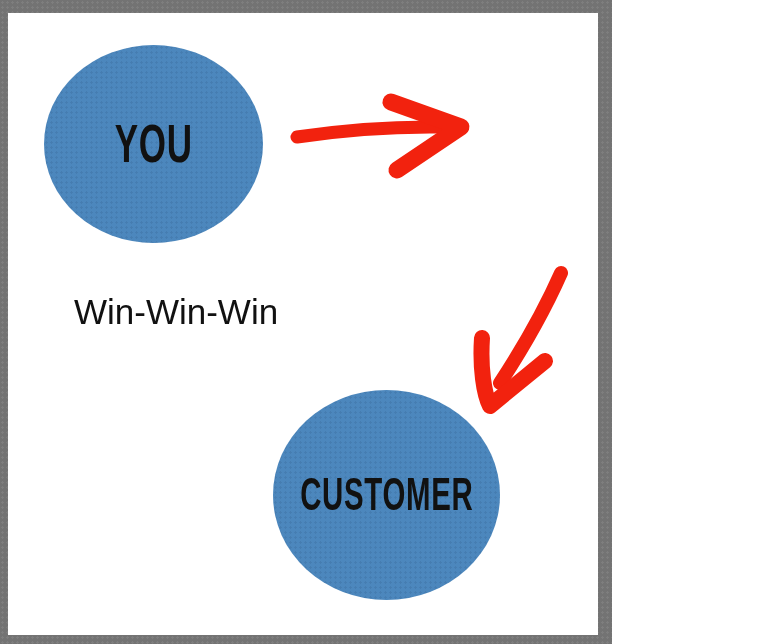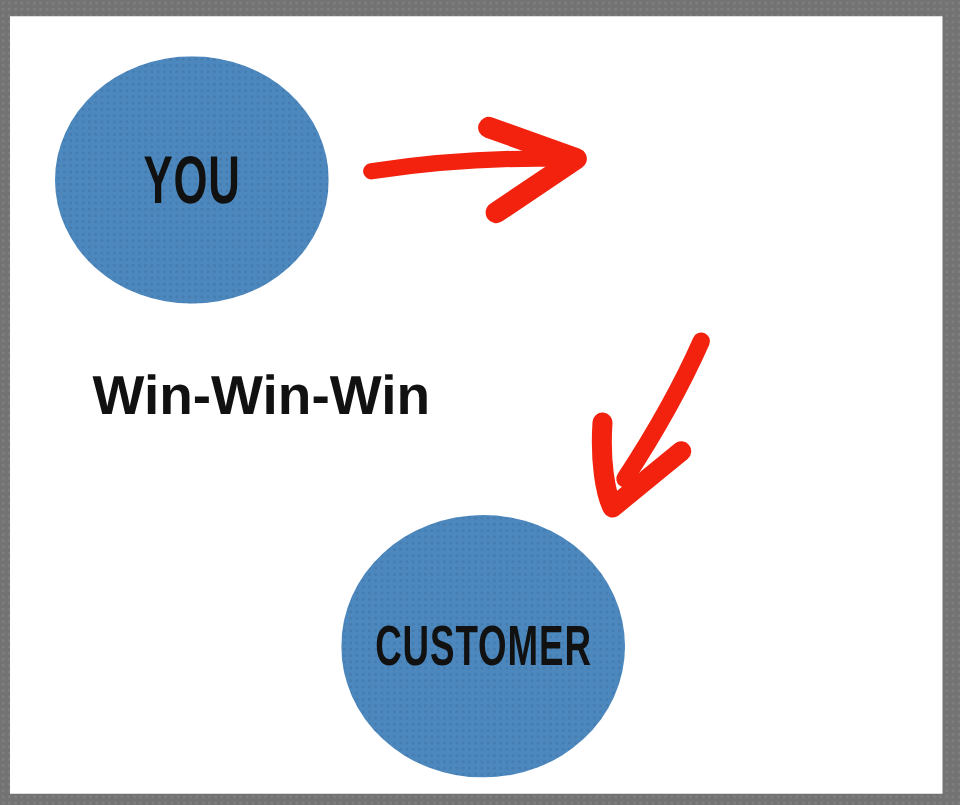--- a/index.html
+++ b/index.html
@@ -9,21 +9,21 @@
     --arrow-color: #f2220e;
     --text-color: #111111;
   }
   * { margin: 0; padding: 0; box-sizing: border-box; }
   body {
     font-family: "Liberation Sans", sans-serif;
     background: #ffffff;
   }
   .page {
     position: relative;
-    width: 768px;
+    width: 612px;
     height: 644px;
     background-color: var(--frame-color);
     background-image: radial-gradient(rgba(255,255,255,0.08) 1px, transparent 1.3px);
     background-size: 5px 5px;
     overflow: hidden;
   }
   .canvas {
     position: absolute;
     left: 8px;
     top: 13px;
@@ -36,37 +36,37 @@
     border-radius: 50%;
     background-color: var(--node-color);
     background-image: radial-gradient(rgba(15,40,70,0.10) 1px, transparent 1.2px);
     background-size: 5px 5px;
     display: flex;
     align-items: center;
     justify-content: center;
   }
   .node-you      { left: 44px;  top: 45px;  width: 219px; height: 198px; }
   .node-company  { left: 505px; top: 35px;  width: 222px; height: 218px; }
-  .node-customer { left: 273px; top: 412px; width: 227px; height: 210px; text-align: center; }
+  .node-customer { left: 273px; top: 390px; width: 227px; height: 210px; text-align: center; }
   .node-label {
     color: var(--text-color);
     font-weight: bold;
     letter-spacing: 1px;
     white-space: nowrap;
     transform: scale(0.70, 1.08);
   }
   .node-you .node-label { font-size: 50px; }
   .node-company .node-label,
   .node-customer .node-label { font-size: 42px; }
   .diagram-title {
     position: absolute;
     left: 74px;
     top: 292px;
-    font-size: 44px;
-    font-weight: bold;
+    font-size: 35px;
+    font-weight: normal;
     color: var(--text-color);
     letter-spacing: 0px;
     white-space: nowrap;
   }
   .arrows-layer {
     position: absolute;
     left: 0; top: 0;
     width: 768px;
     height: 644px;
     pointer-events: none;

